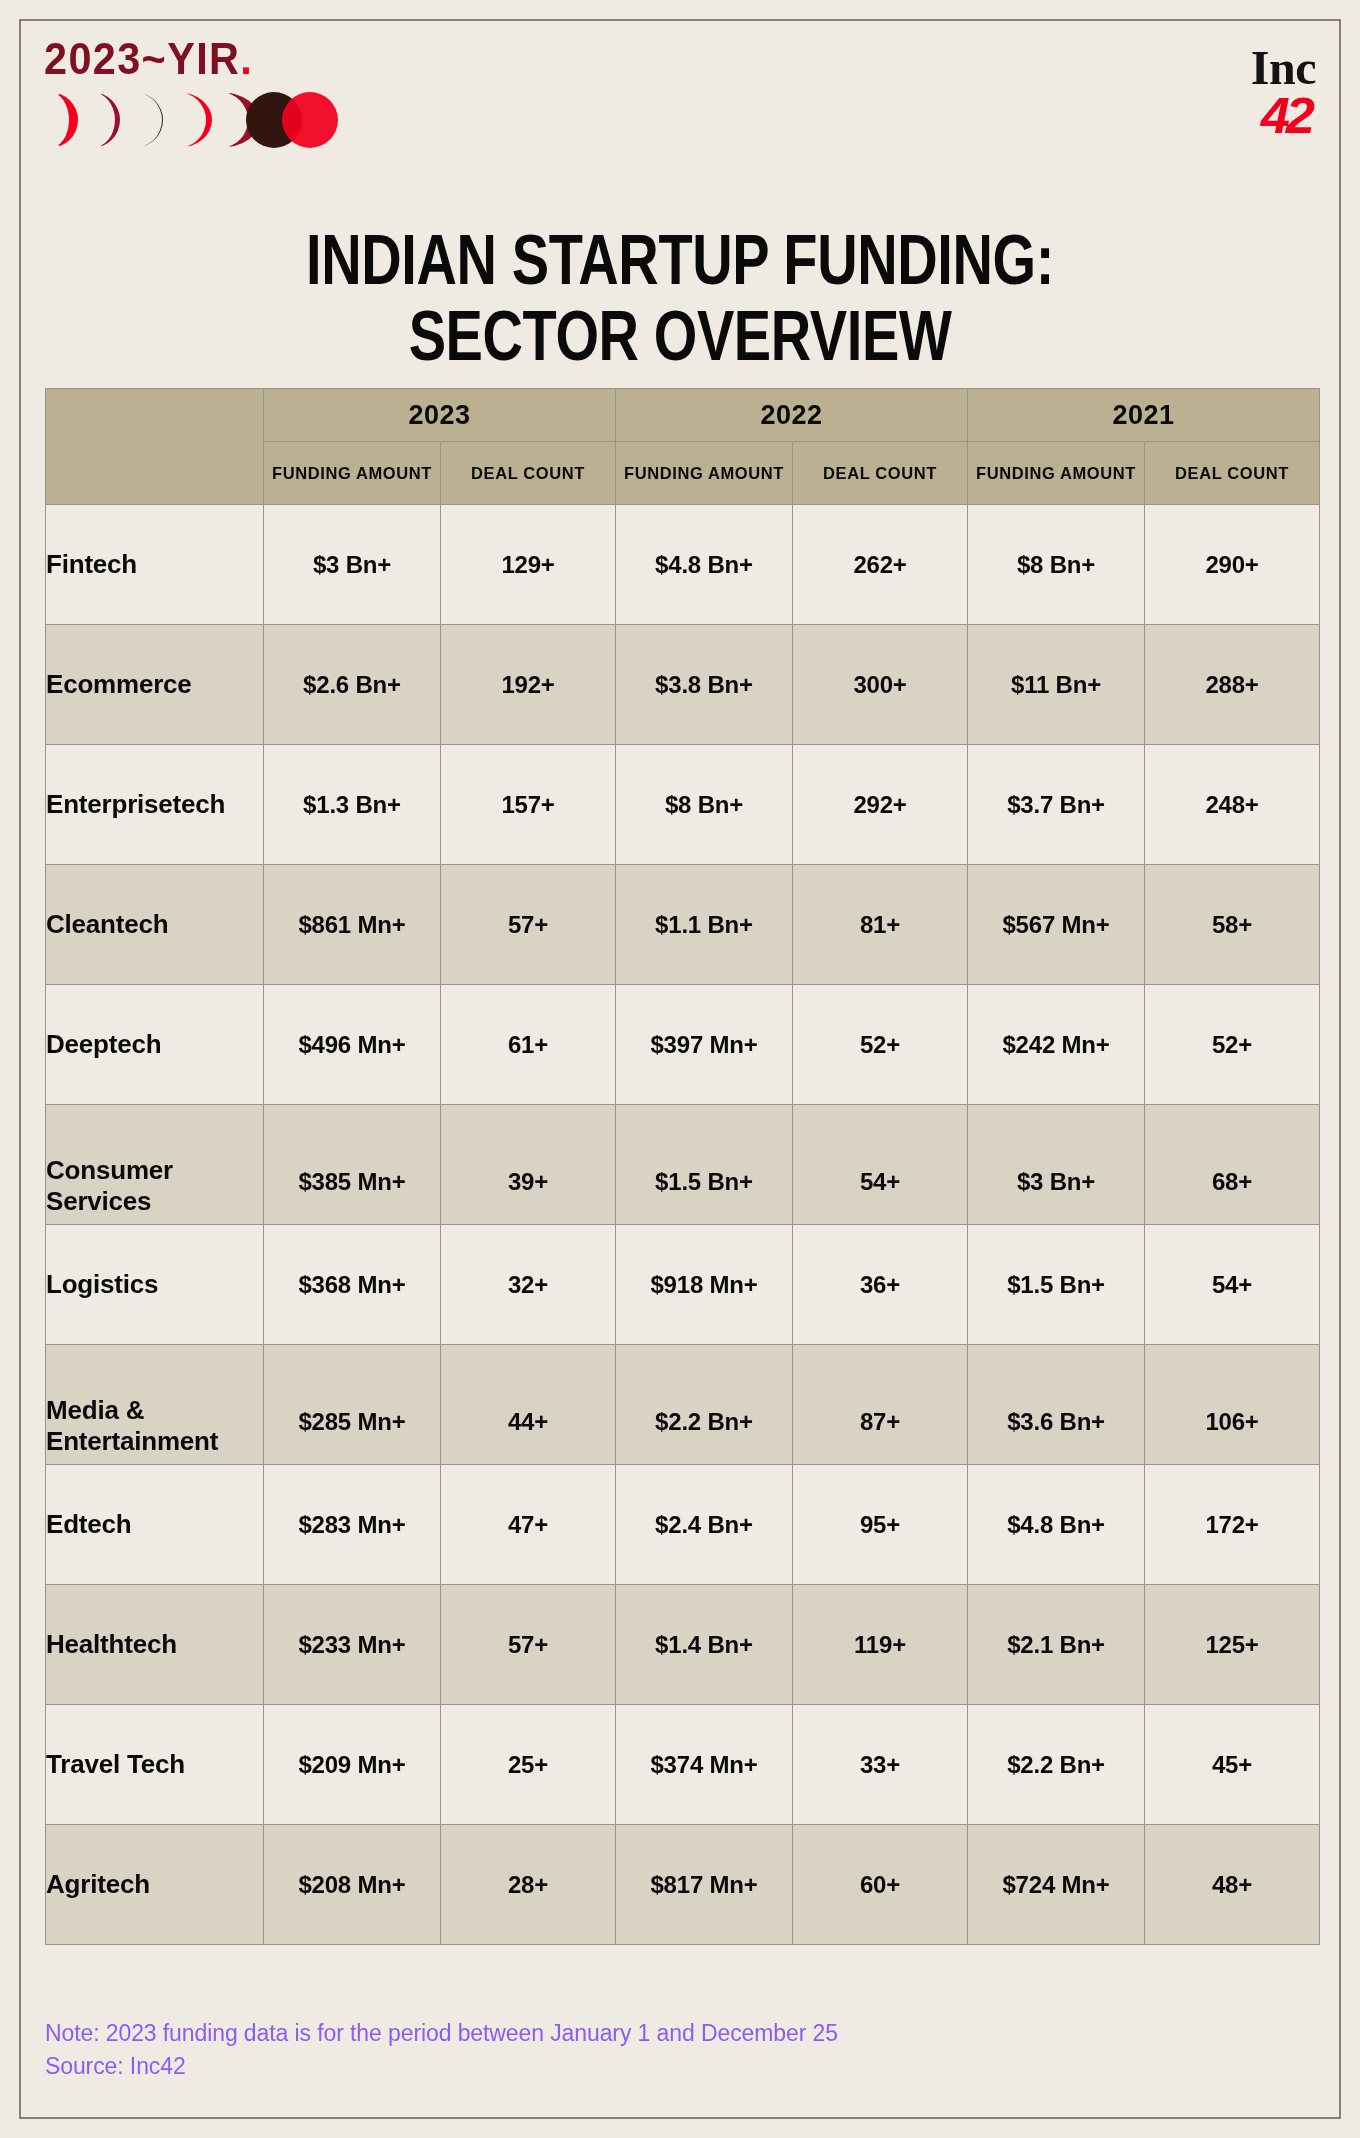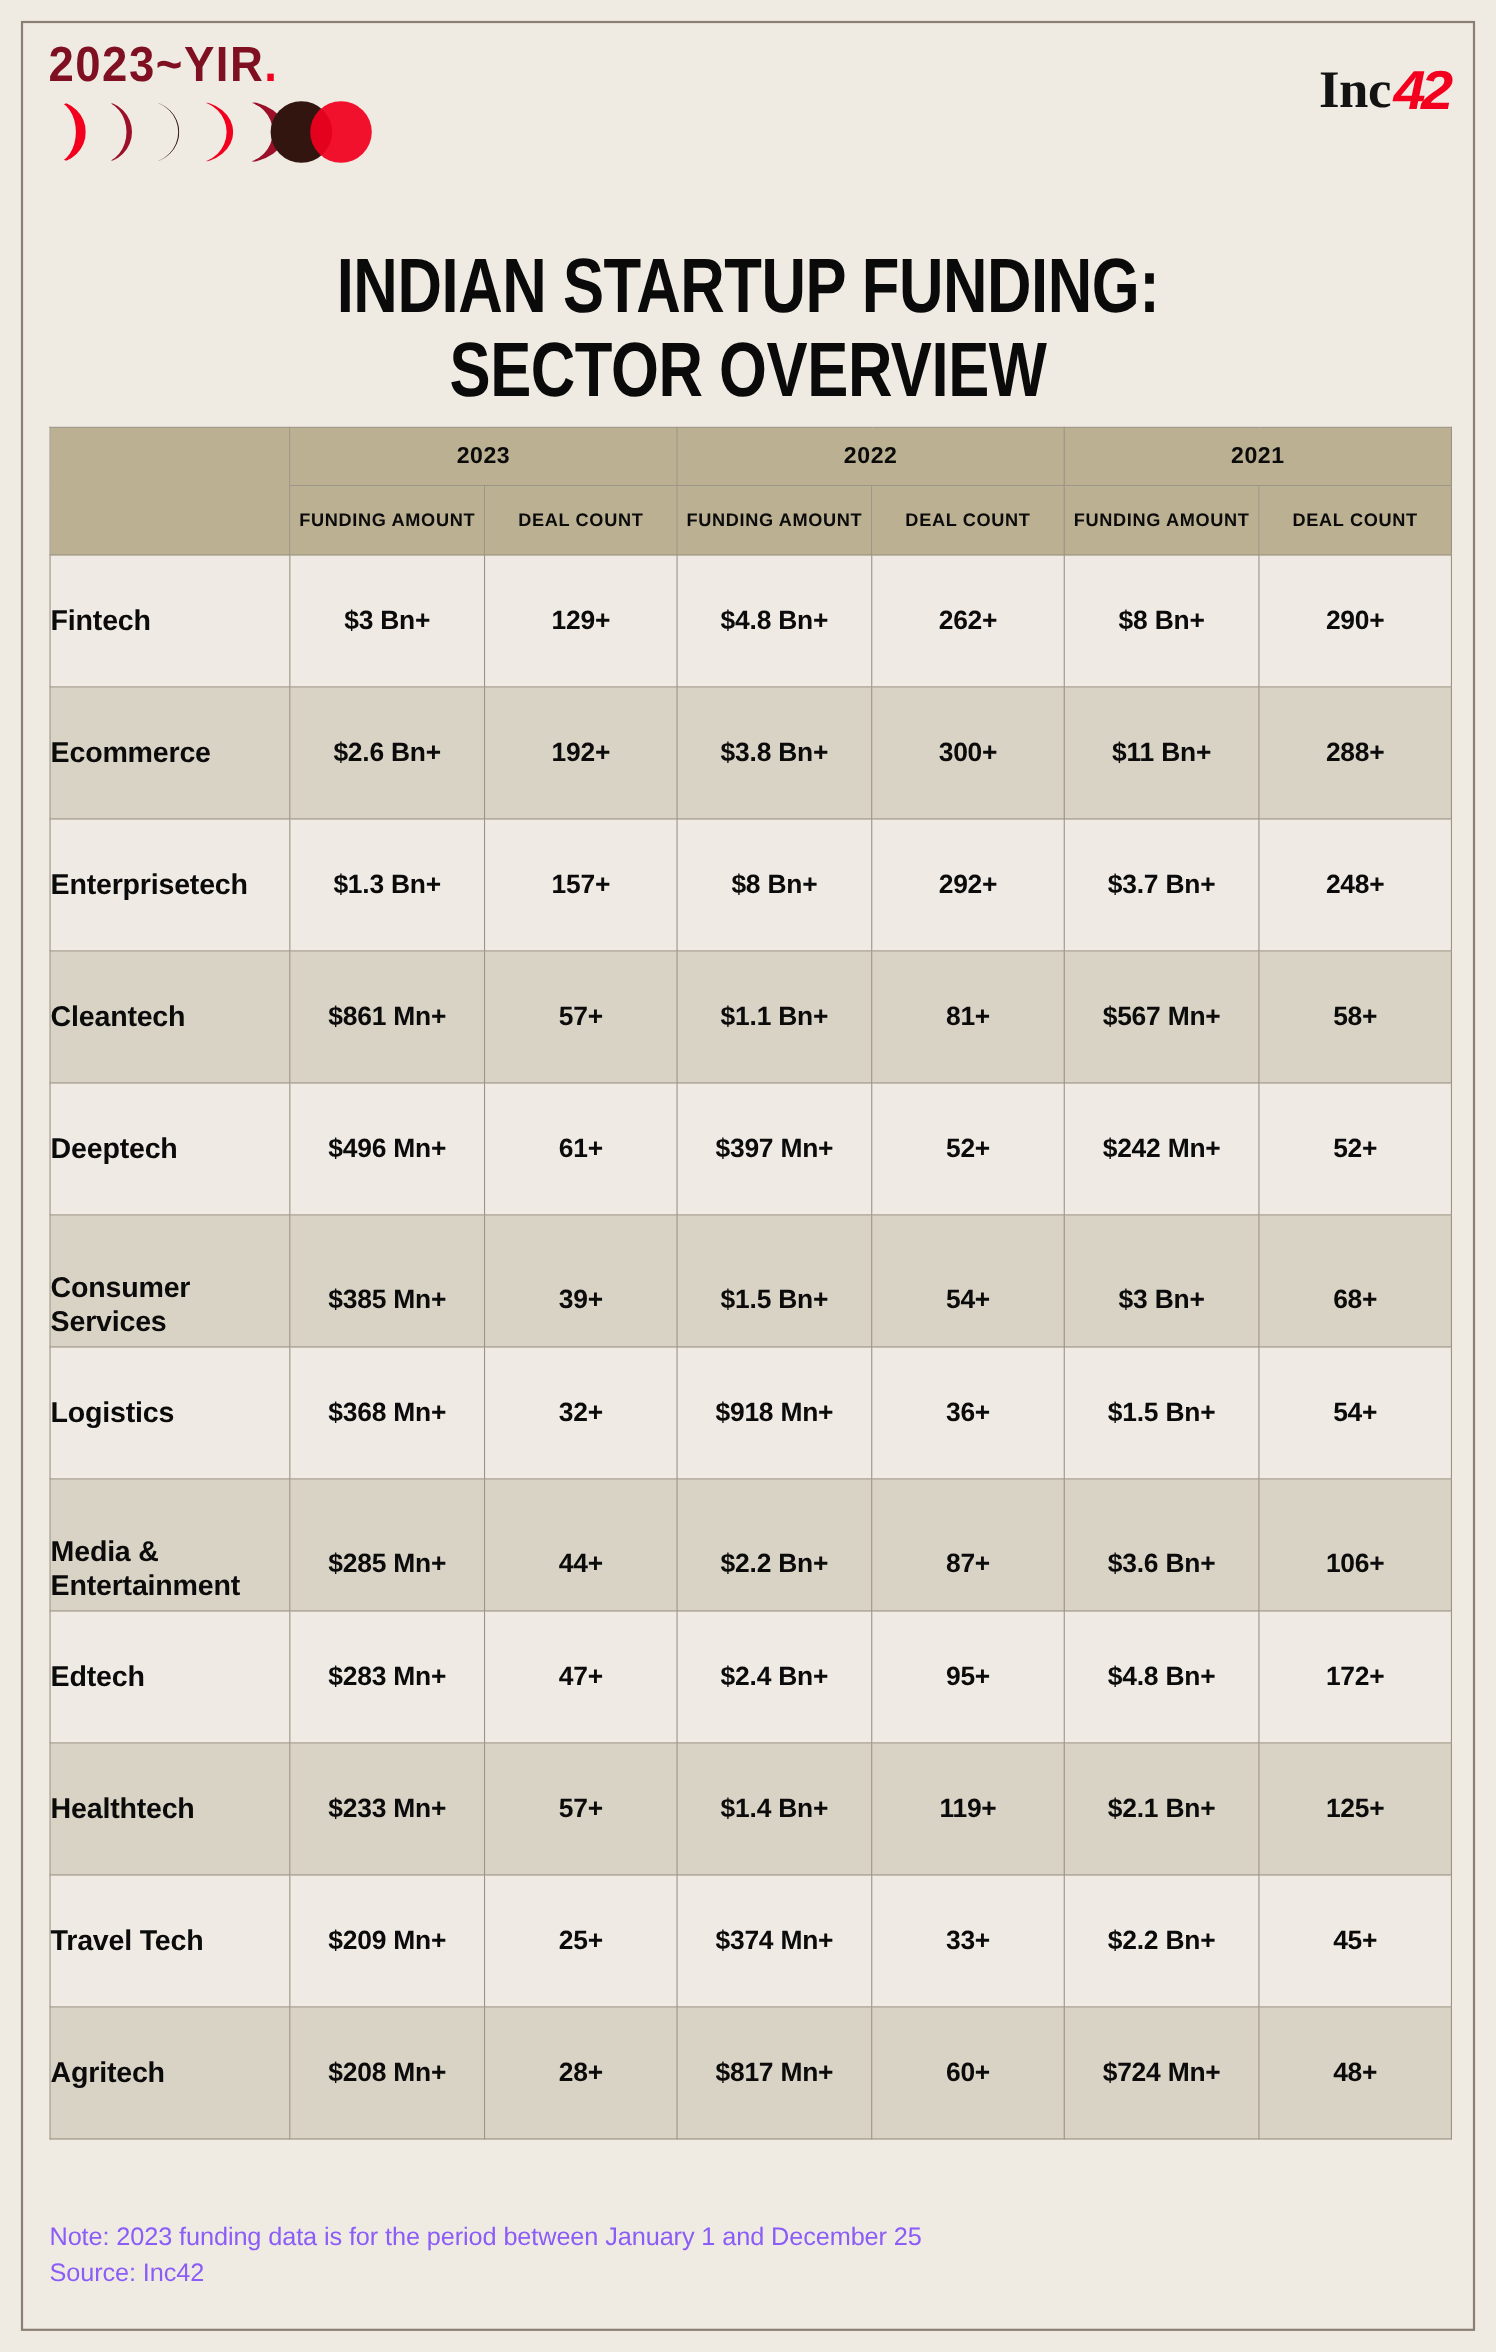--- a/index.html
+++ b/index.html
@@ -101,25 +101,26 @@
     letter-spacing: -0.5px;
     color: #0A0A0A;
     transform: scaleX(0.80);
     transform-origin: center top;
     white-space: nowrap;
   }
 
   #inc42-logo {
     position: absolute;
     right: 44px;
-    top: 56px;
+    top: 44px;
     height: 52px;
     display: flex;
     align-items: center;
     white-space: nowrap;
+    flex-direction: column;
   }
   #inc42-logo .inc {
     font-family: "Liberation Serif", serif;
     font-weight: 700;
     font-size: 48px;
     line-height: 48px;
     color: #131313;
     letter-spacing: -0.5px;
   }
   #inc42-logo .fortytwo {
@@ -157,21 +158,21 @@
   }
 
   thead th {
     background: #BBB091;
     color: #0B0B0B;
     font-family: "Liberation Sans", sans-serif;
     font-weight: 700;
   }
   th.yr {
     height: 52px;
-    font-size: 21px;
+    font-size: 27px;
     letter-spacing: 0.5px;
     text-align: center;
     transform: none;
   }
   th.corner {
     background: #BBB091;
     border-top: 1px solid #9B9384;
     border-left: 1px solid #9B9384;
     border-bottom: 1px solid #9B9384;
   }

